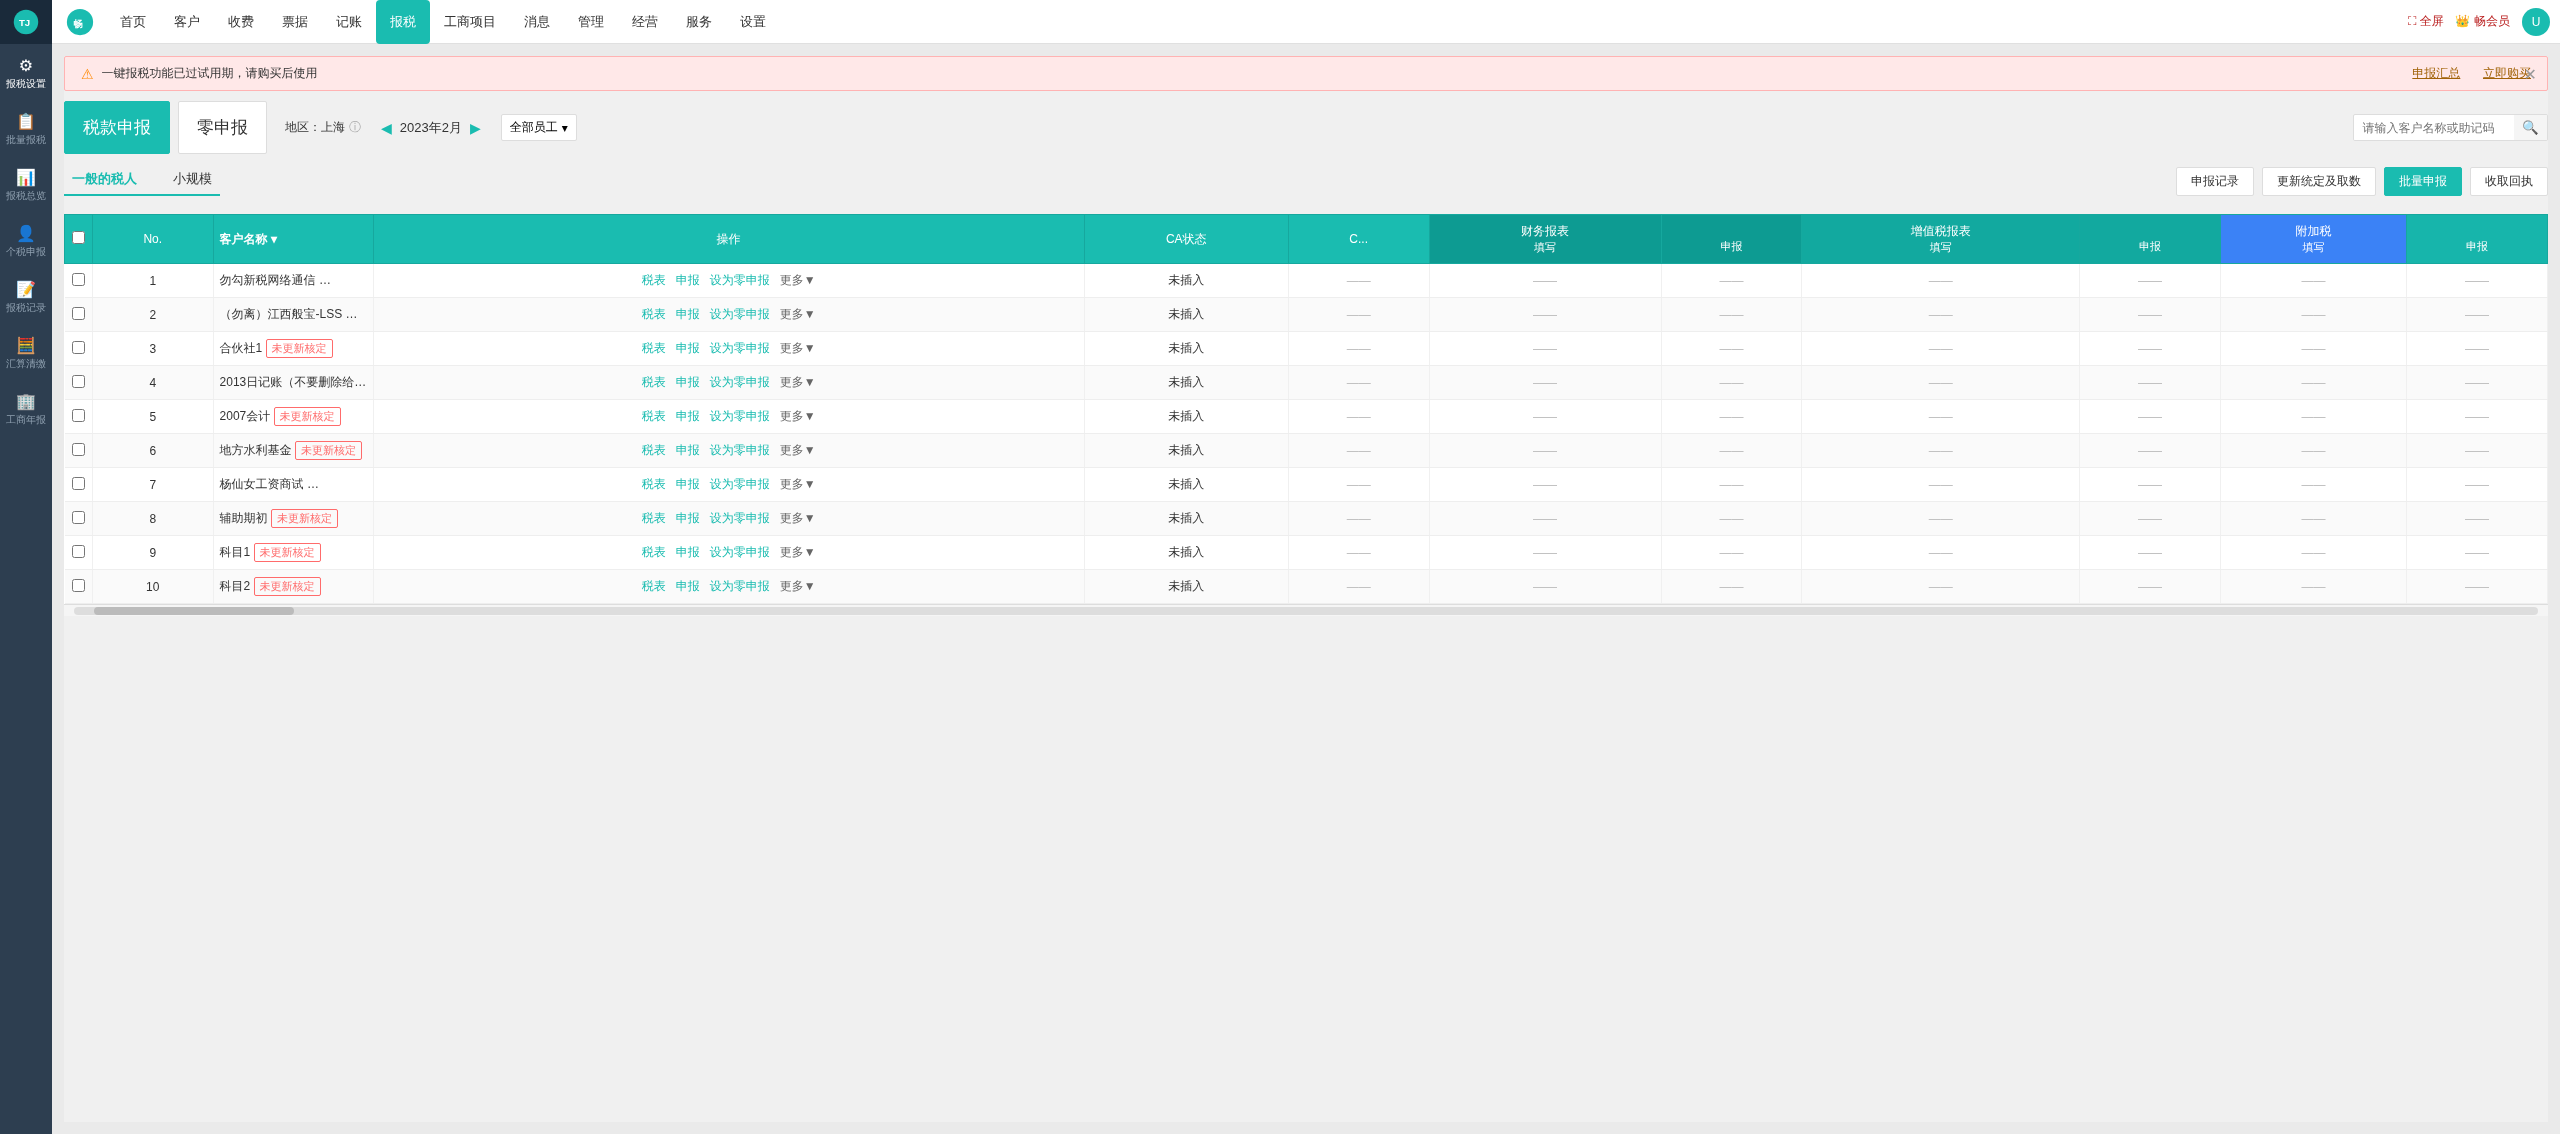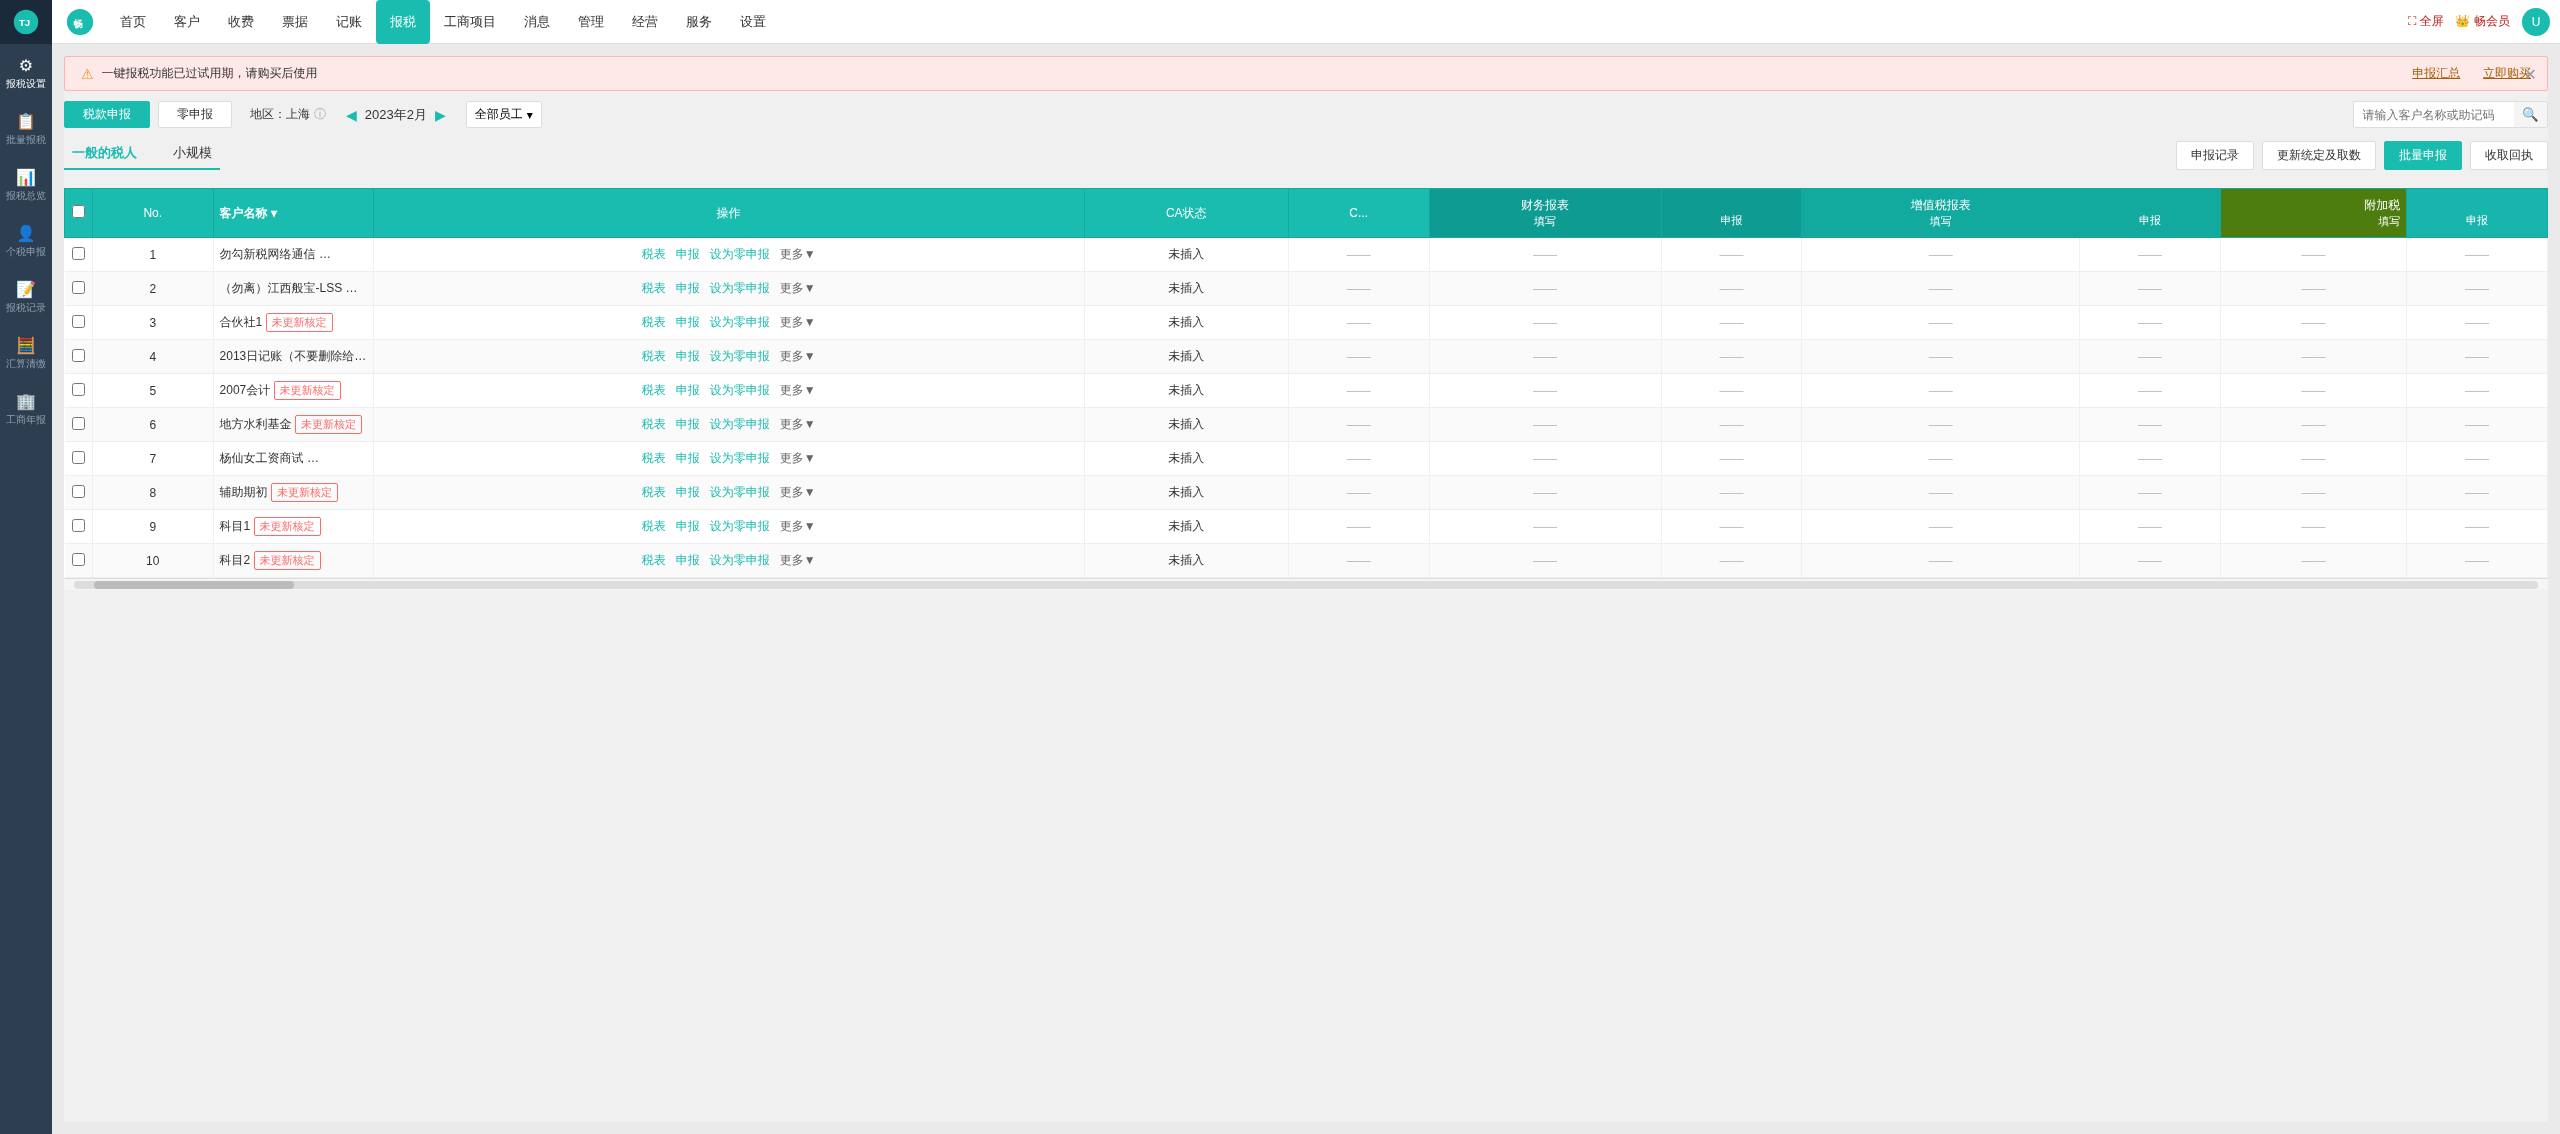--- a/index.html
+++ b/index.html
@@ -105,26 +105,26 @@
 
     
     .toolbar-row {
       display: flex;
       align-items: center;
       gap: 8px;
       margin-bottom: 10px;
       flex-wrap: wrap;
     }
     .tab-btn {
-      padding: 4px 18px;
+      padding: 14px 18px;
       border: 1px solid #ddd;
       background: #fff;
       cursor: pointer;
       border-radius: 2px;
-      font-size: 12px;
+      font-size: 17px;
       color: #333;
     }
     .tab-btn.active { background: #1abcb0; color: #fff; border-color: #1abcb0; }
     .region-label { color: #333; font-size: 12px; display: flex; align-items: center; gap: 4px; margin-left: 10px; }
     .date-nav { display: flex; align-items: center; gap: 4px; margin-left: 8px; }
     .date-nav .arrow-btn { background: none; border: none; cursor: pointer; color: #1abcb0; font-size: 14px; padding: 0 4px; }
     .date-display { font-size: 13px; color: #333; }
     .staff-select {
       margin-left: 8px;
       border: 1px solid #ddd;
@@ -383,21 +383,21 @@
                 <div style="font-size:11px;">申报</div>
               </th>
               <th style="background:#12a99f;">
                 <div>增值税报表</div>
                 <div style="font-size:11px;">填写</div>
               </th>
               <th style="background:#12a99f;">
                 <div>&nbsp;</div>
                 <div style="font-size:11px;">申报</div>
               </th>
-              <th style="background:#4d7c0f;text-align:right;">
+              <th style="background:#3b82f6;">
                 <div>附加税</div>
                 <div style="font-size:11px;">填写</div>
               </th>
               <th style="background:#17b5ab;">
                 <div>&nbsp;</div>
                 <div style="font-size:11px;">申报</div>
               </th>
             </tr>
           </thead>
           <tbody id="table-body">

